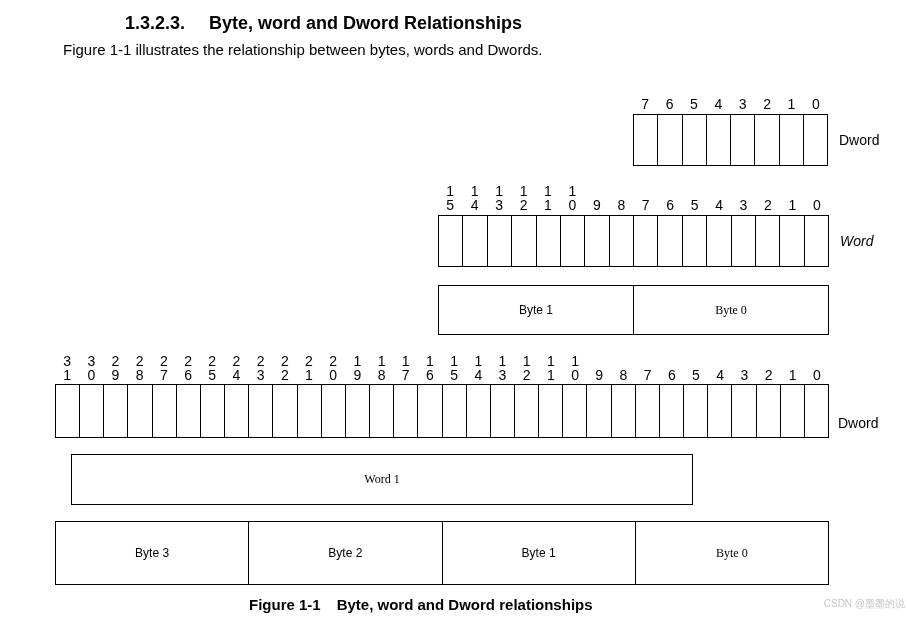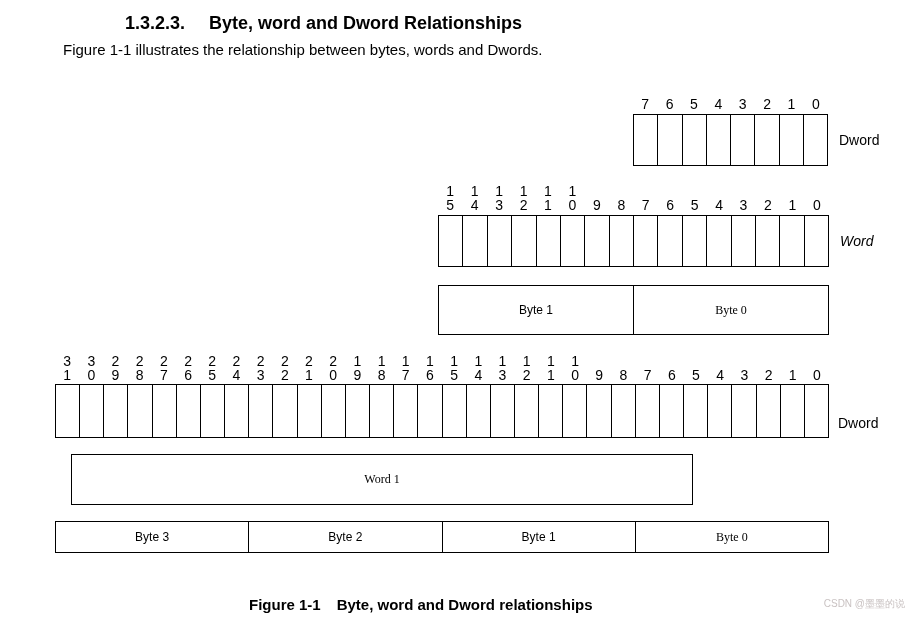--- a/index.html
+++ b/index.html
@@ -368,21 +368,21 @@
       <div class="bit-cell"></div>
       <div class="bit-cell"></div>
       <div class="bit-cell"></div>
     </div>
   <div class="side-label" style="left:838px;top:396px;height:54px;">Dword</div>
 
   <div class="box" style="left:55px;top:454px;width:622px;height:51px;margin-left:16px;">
       <div class="named-cell">Word 1</div>
     </div>
 
-  <div class="box" style="left:55px;top:521px;width:774px;height:32px;">
+  <div class="box" style="left:55px;top:521px;width:774px;height:64px;">
       <div class="named-cell">Byte 3</div>
       <div class="named-cell">Byte 2</div>
       <div class="named-cell">Byte 1</div>
       <div class="named-cell">Byte 0</div>
     </div>
 
   <div class="caption">
     <span>Figure 1-1</span>
     <span>Byte, word and Dword relationships</span>
   </div>

